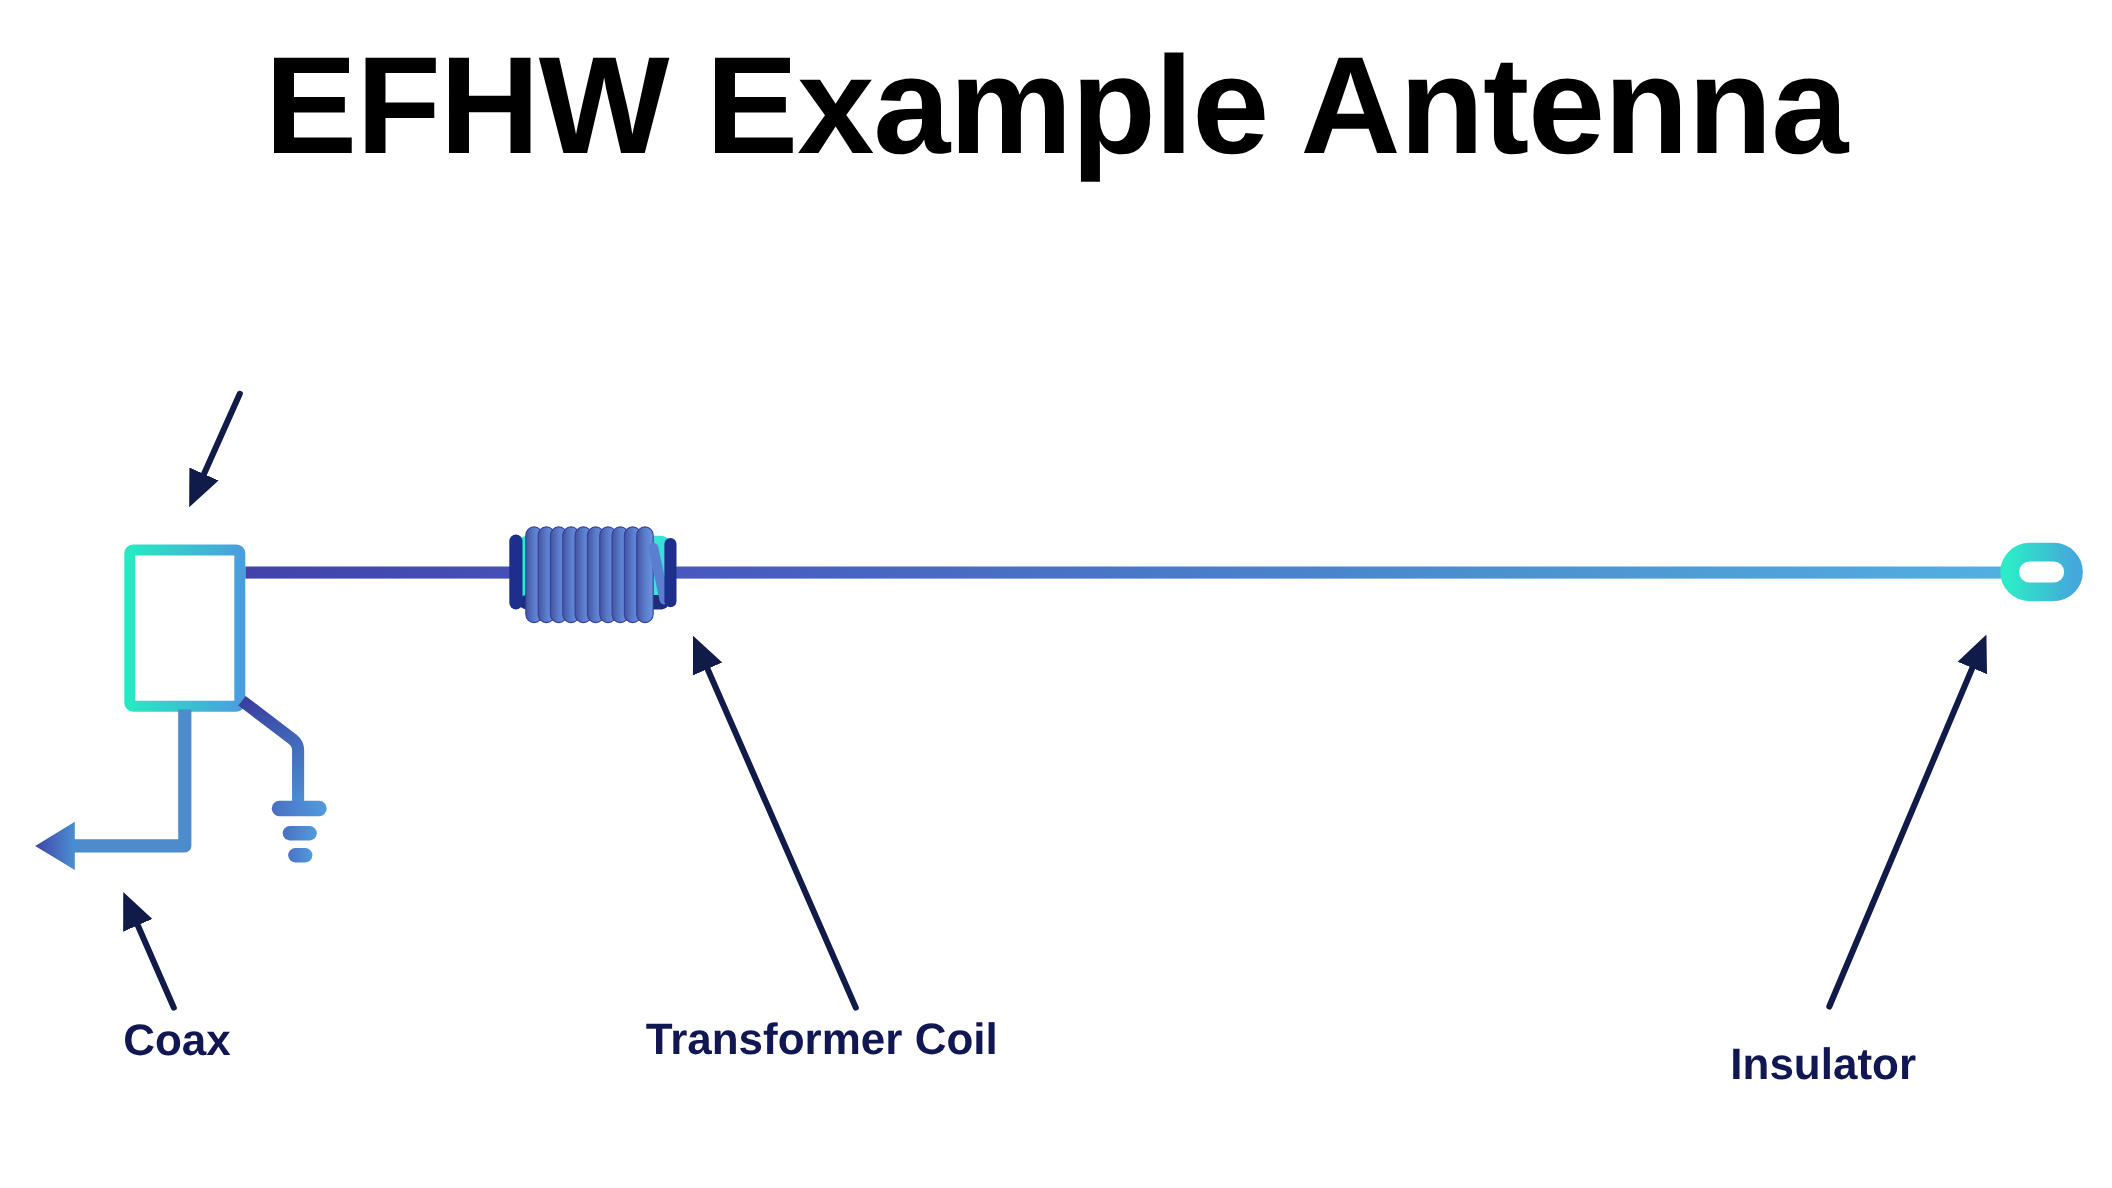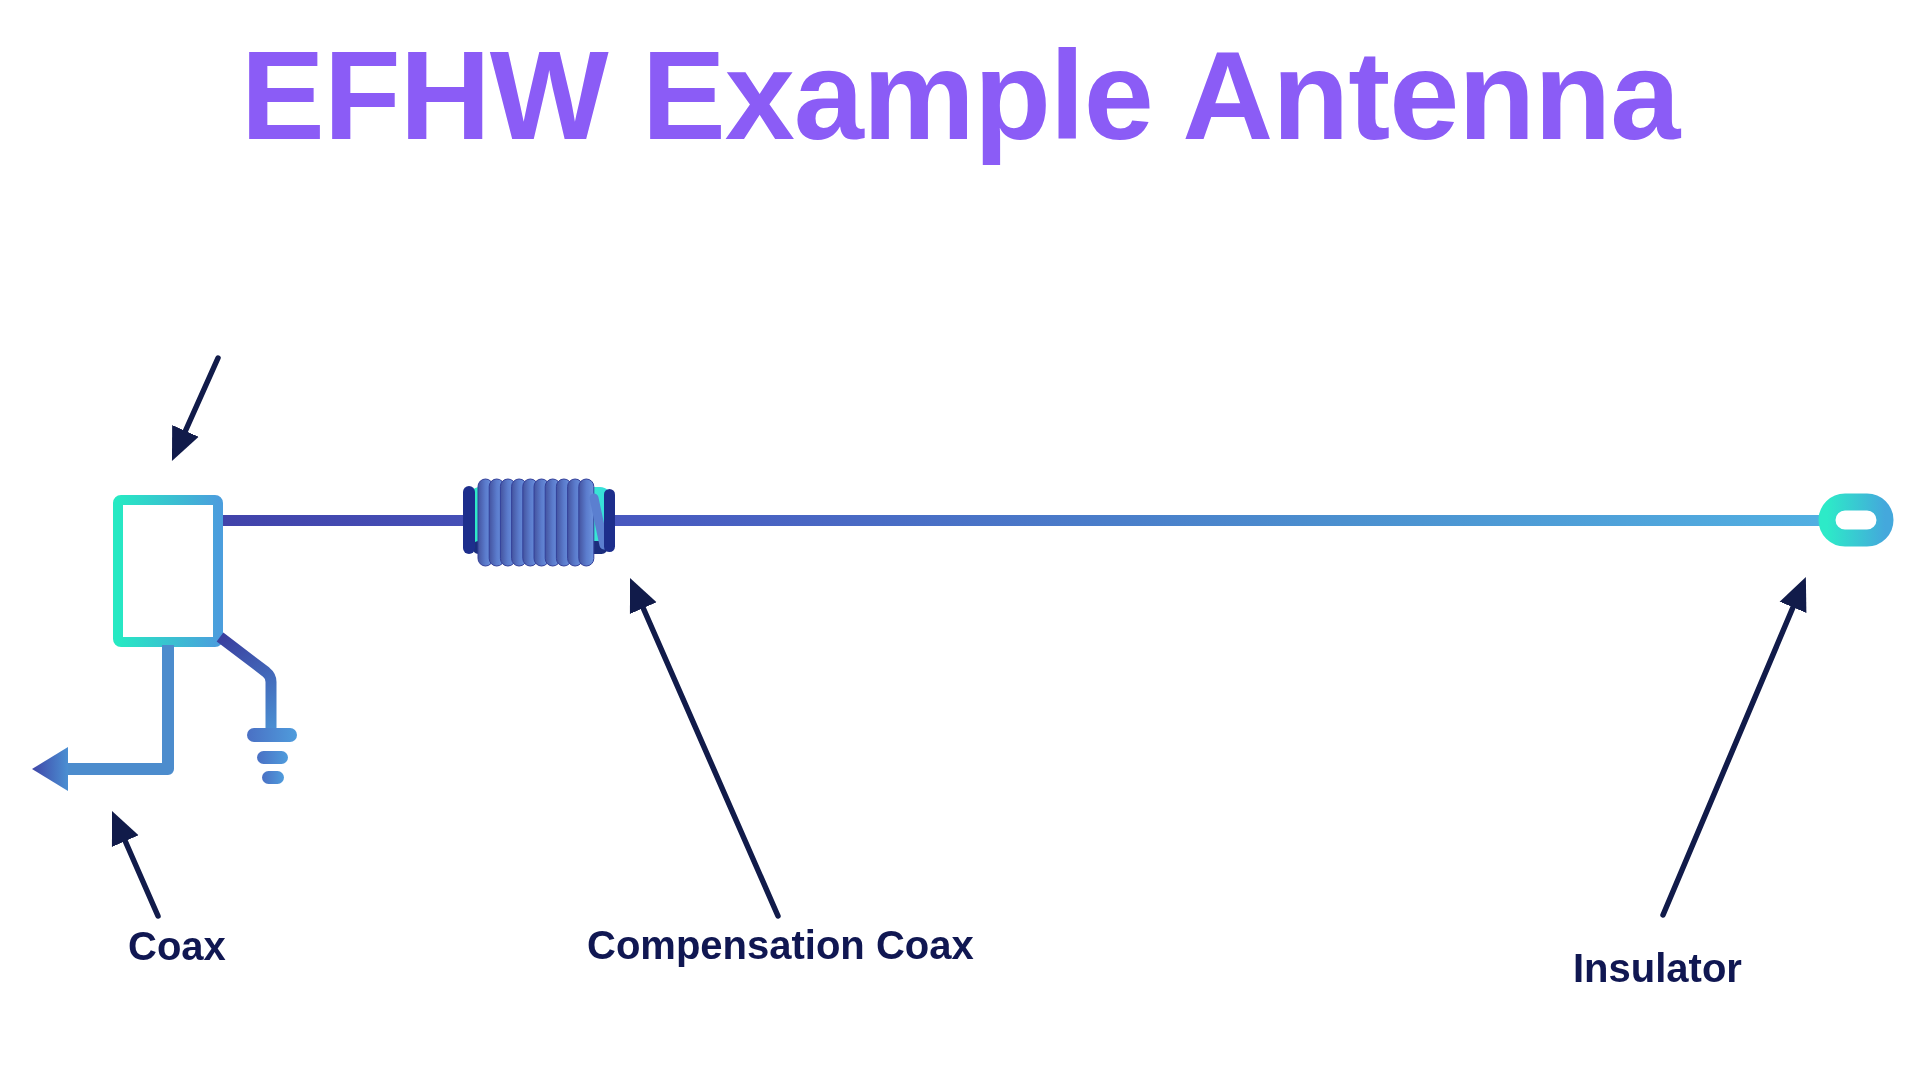--- a/index.html
+++ b/index.html
@@ -17,34 +17,34 @@
   }
   .page-title {
     position: absolute;
     top: 30px;
     left: 0;
     width: 1920px;
     text-align: center;
     font-size: 126px;
     font-weight: bold;
     letter-spacing: -1px;
-    color: #8b5cf6;
+    color: #000000;
     line-height: 1.05;
     white-space: nowrap;
   }
   .diagram-label {
     position: absolute;
     font-size: 40px;
     font-weight: bold;
     color: #101752;
     line-height: 1;
     white-space: nowrap;
   }
   .label-transformer { left: 93px;   top: 295px; }
-  .label-coax        { left: 128px;  top: 926px; }
+  .label-coax        { left: 112px;  top: 926px; }
   .label-coil        { left: 587px;  top: 925px; }
   .label-insulator   { left: 1573px; top: 928px; margin-top: 20px; }
   svg.diagram {
     position: absolute;
     left: 0;
     top: 0;
   }
 </style>
 </head>
 <body>
@@ -140,17 +140,17 @@
 
     <line x1="218" y1="358" x2="176" y2="452" stroke="#111b4a" stroke-width="5.5" stroke-linecap="round" marker-end="url(#annotHead)"></line>
     <line x1="158" y1="916" x2="116" y2="820" stroke="#111b4a" stroke-width="5.5" stroke-linecap="round" marker-end="url(#annotHead)"></line>
     <line x1="778" y1="916" x2="634" y2="587" stroke="#111b4a" stroke-width="5.5" stroke-linecap="round" marker-end="url(#annotHead)"></line>
     <line x1="1663" y1="915" x2="1802" y2="586" stroke="#111b4a" stroke-width="5.5" stroke-linecap="round" marker-end="url(#annotHead)"></line>
   </svg>
 
 
   <div class="diagram-label label-coax">Coax</div>
 
-  <div class="diagram-label label-coil">Compensation Coax</div>
+  <div class="diagram-label label-coil">Transformer Coil</div>
 
   <div class="diagram-label label-insulator">Insulator</div>
 
 </div>
 
 </body></html>

